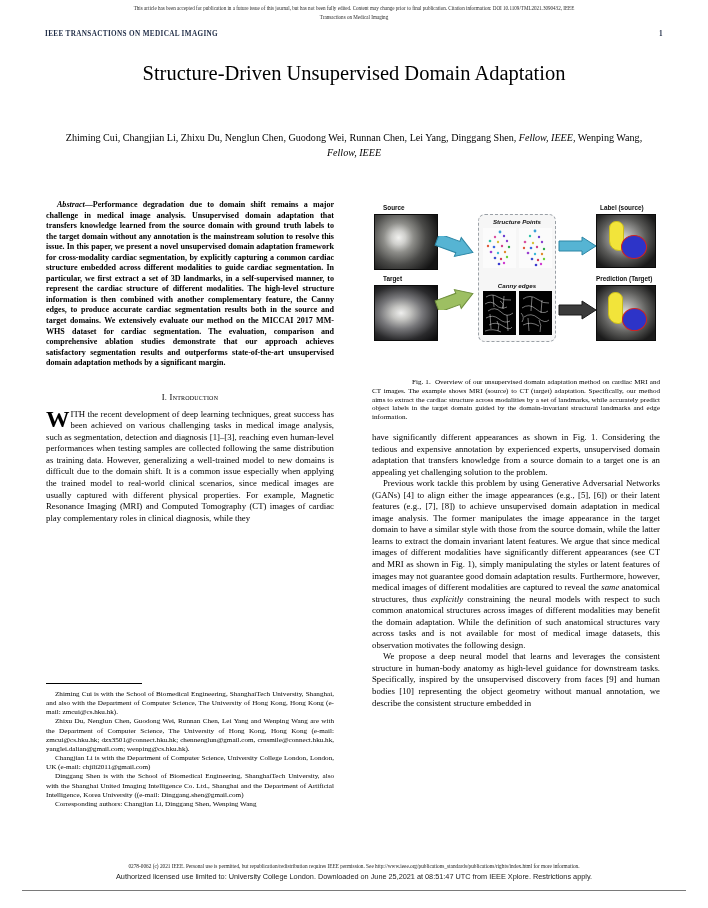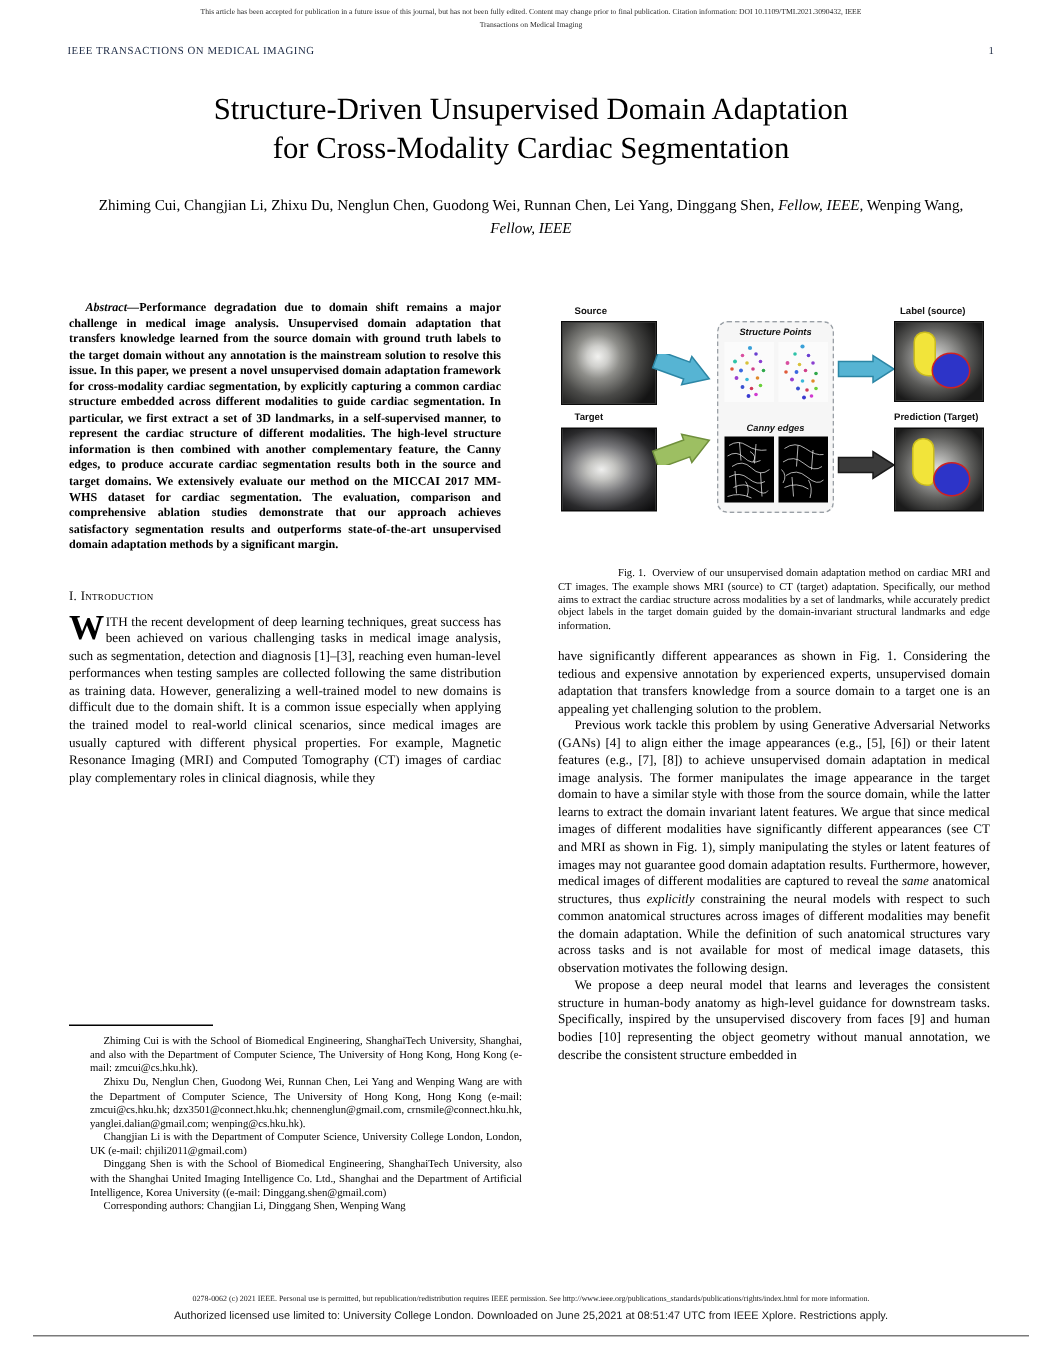--- a/index.html
+++ b/index.html
@@ -37,20 +37,21 @@
     position: absolute;
     top: 30px;
     left: 45px;
     width: 618px;
     display: flex;
     justify-content: space-between;
     font-size: 7.2px;
     letter-spacing: 0.35px;
     color: #1d2a44;
     font-family: "Liberation Serif", serif;
+    font-weight: bold;
   }
   .running-head .rh-left { font-variant: small-caps; text-transform: uppercase; }
 
   
   .paper-title {
     position: absolute;
     top: 60px;
     left: 54px;
     width: 600px;
     text-align: center;
@@ -102,20 +103,21 @@
     font-weight: bold;
     text-align: justify;
     margin: 16px 0 0 0;
     text-indent: 11px;
     hyphens: auto;
     -webkit-hyphens: auto;
   }
   .index-terms .lead { font-style: italic; font-weight: bold; }
 
   .sec-head {
+    text-align: center;
     font-size: 8.6px;
     margin: 23px 0 7px 0;
     font-variant: small-caps;
     letter-spacing: 0.2px;
   }
 
   p.body {
     font-size: 8.75px;
     line-height: 11.55px;
     margin: 0;
@@ -151,21 +153,20 @@
   .footnotes {
     position: absolute;
     left: 46px;
     top: 690px;
     width: 288px;
     font-size: 7.15px;
     line-height: 9.15px;
     text-align: justify;
     color: #000;
     hyphens: auto;
-    margin-left: 14px;
     -webkit-hyphens: auto;
   }
   .footnotes p { margin: 0; text-indent: 9px; }
 
   
   .figure-box {
     position: relative;
     width: 288px;
     height: 172px;
     margin: 0 0 6px 0;
@@ -294,21 +295,20 @@
     <span class="l2">Transactions on Medical Imaging</span>
   </div>
 
   <div class="running-head">
     <span class="rh-left">IEEE TRANSACTIONS ON MEDICAL IMAGING</span>
     <span class="rh-right">1</span>
   </div>
 
   <div class="paper-title">
     <span>Structure-Driven Unsupervised Domain Adaptation</span>
-    <span class="t2">for Cross-Modality Cardiac Segmentation</span>
   </div>
 
   <div class="authors">
     <span>Zhiming Cui, Changjian Li, Zhixu Du, Nenglun Chen, Guodong Wei, Runnan Chen, Lei Yang, Dinggang</span>
     <span>Shen, </span><i>Fellow, IEEE</i><span>, Wenping Wang, </span><i>Fellow, IEEE</i>
   </div>
 
   <div class="col col-left">
 
     <p class="abstract"><i class="lead">Abstract—</i><span>Performance degradation due to domain shift remains a major challenge in medical image analysis. Unsupervised domain adaptation that transfers knowledge learned from the source domain with ground truth labels to the target domain without any annotation is the mainstream solution to resolve this issue. In this paper, we present a novel unsupervised domain adaptation framework for cross-modality cardiac segmentation, by explicitly capturing a common cardiac structure embedded across different modalities to guide cardiac segmentation. In particular, we first extract a set of 3D landmarks, in a self-supervised manner, to represent the cardiac structure of different modalities. The high-level structure information is then combined with another complementary feature, the Canny edges, to produce accurate cardiac segmentation results both in the source and target domains. We extensively evaluate our method on the MICCAI 2017 MM-WHS dataset for cardiac segmentation. The evaluation, comparison and comprehensive ablation studies demonstrate that our approach achieves satisfactory segmentation results and outperforms state-of-the-art unsupervised domain adaptation methods by a significant margin.</span></p>

